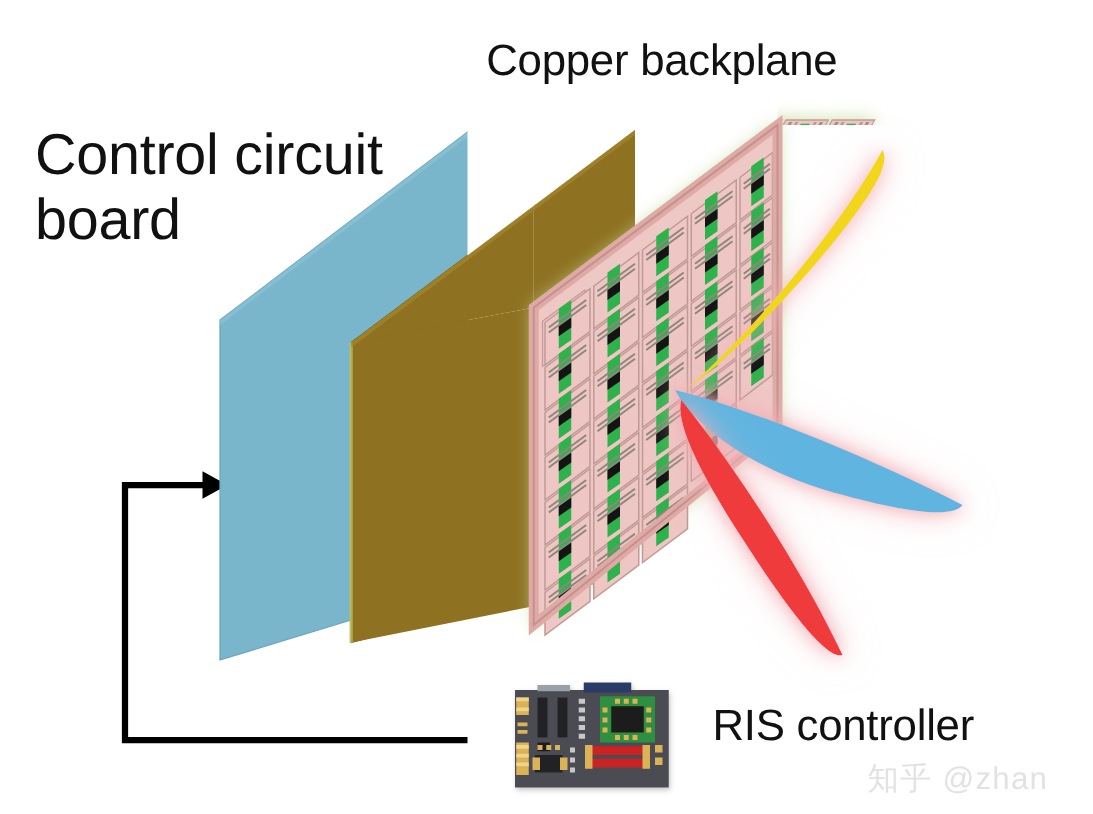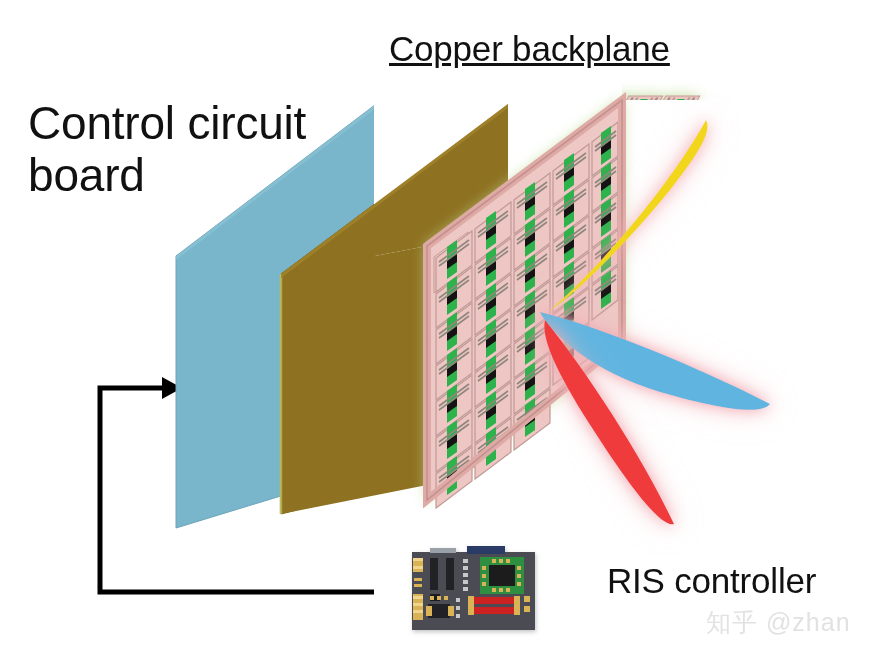--- a/index.html
+++ b/index.html
@@ -36,38 +36,35 @@
   }
   #label-control {
     left: 28px;
     top: 98px;
     font-size: 46px;
   }
   #label-copper {
     left: 389px;
     top: 29px;
     font-size: 35px;
-    text-decoration: underline;
   }
   #label-ris {
     left: 570px;
     top: 561px;
     font-size: 35px;
-    margin-left: 37px;
   }
   #watermark {
     position: absolute;
     left: 694px;
     top: 606px;
     font-size: 25px;
     color: #e2e2e2;
     font-family: "Liberation Sans", sans-serif;
     white-space: pre;
     letter-spacing: 1px;
-    margin-left: 12px;
   }
 </style>
 </head>
 <body>
 
 <div id="stage">
 
   <svg id="canvas" viewBox="0 0 874 651" xmlns="http://www.w3.org/2000/svg">
 
     <defs>

